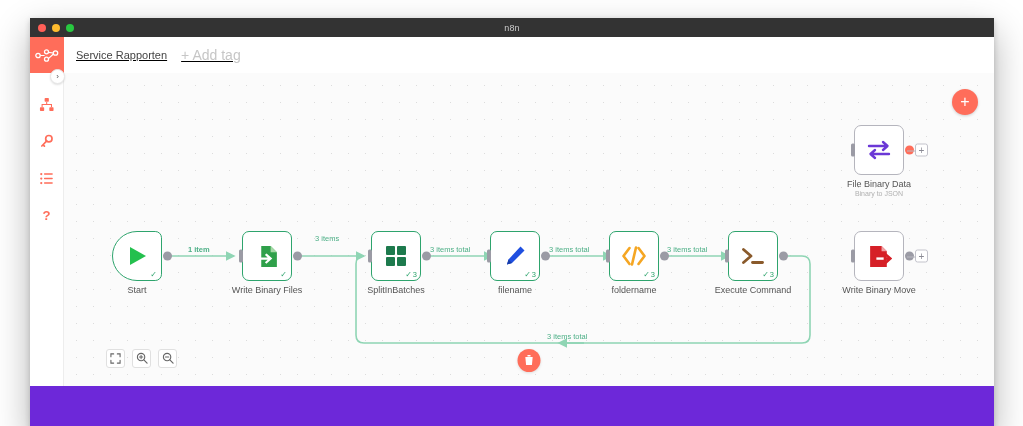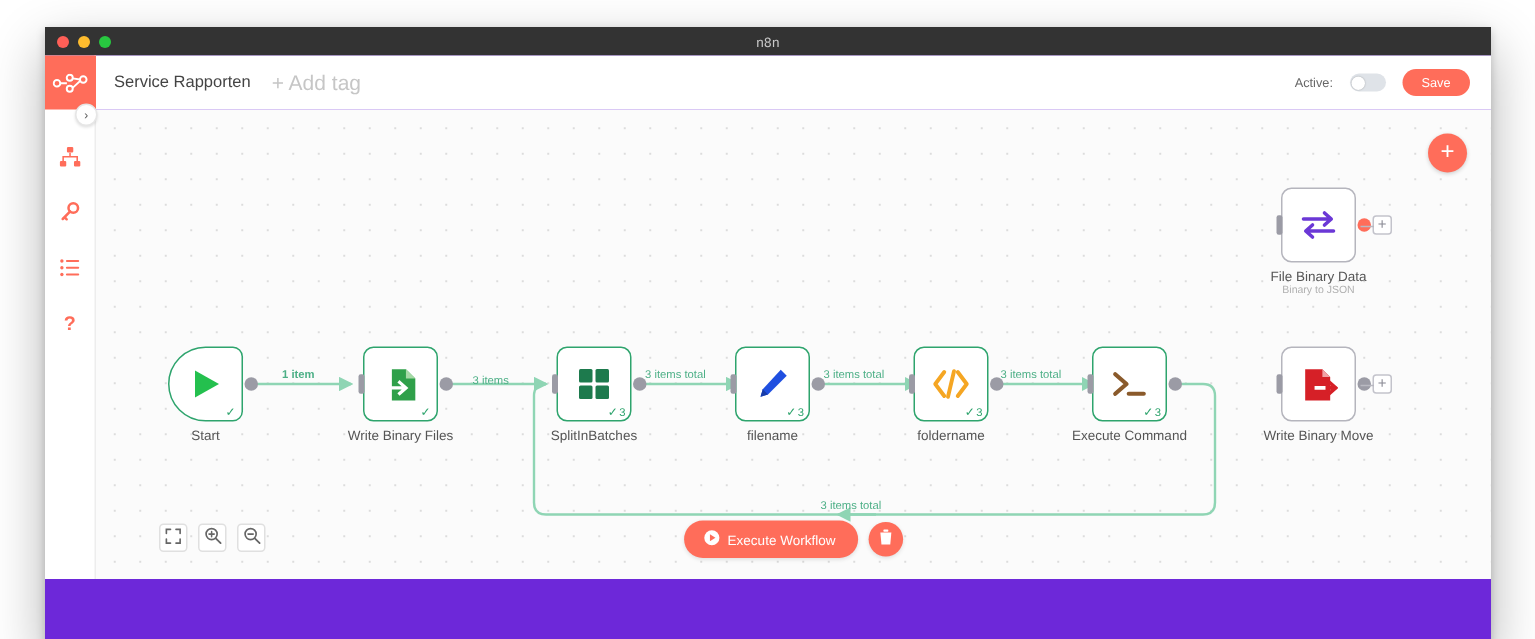--- a/index.html
+++ b/index.html
@@ -73,21 +73,21 @@
   .side-icon svg { display: block; }
 
   
   .main { flex: 1 1 auto; position: relative; }
 
   .topbar {
     height: 36px;
     background: #ffffff;
     display: flex; align-items: center;
     padding: 0 14px 0 12px;
-    position: relative; z-index: 4;
+    position: relative; z-index: 4; text-decoration: underline;
   }
   .wf-name { font-size: 11px; color: #444444; }
   .add-tag { font-size: 14px; color: #c6c6c6; margin-left: 14px; }
   .topbar-right { margin-left: auto; display: flex; align-items: center; gap: 11px; }
   .active-label { font-size: 8.5px; color: #666666; }
   .toggle {
     width: 24px; height: 12px; border-radius: 6px;
     background: #dfe3e8; position: relative;
   }
   .toggle .knob {
@@ -285,27 +285,20 @@
           </span>
         </div>
       </div>
     </div>
 
     <div class="main">
 
       <div class="topbar">
         <span class="wf-name">Service Rapporten</span>
         <span class="add-tag">+ Add tag</span>
-        <div class="topbar-right">
-          <span class="active-label">Active:</span>
-          <div class="toggle">
-            <div class="knob"></div>
-          </div>
-          <button class="save-btn">Save</button>
-        </div>
       </div>
 
       <div class="canvas">
 
         <div class="add-node-fab">+</div>
 
         <svg class="wires" viewBox="0 0 930 313" preserveAspectRatio="none">
           <defs>
             <marker id="arw" markerWidth="6" markerHeight="6" refX="5" refY="3" orient="auto">
               <path d="M0,0 L6,3 L0,6 z" fill="#8fd5b4"></path>
@@ -323,21 +316,21 @@
 
           <path d="M482,183 H547" stroke="#8fd5b4" stroke-width="1.6" fill="none" marker-end="url(#arw)"></path>
 
           <path d="M600,183 H665" stroke="#8fd5b4" stroke-width="1.6" fill="none" marker-end="url(#arw)"></path>
 
           <path d="M722,183 H738 Q746,183 746,191 V262 Q746,270 738,270 H300 Q292,270 292,262 V191 Q292,183 300,183 H300" stroke="#8fd5b4" stroke-width="1.6" fill="none"></path>
           <path d="M520,270 H495" stroke="#8fd5b4" stroke-width="1.6" fill="none" marker-end="url(#arwL)"></path>
         </svg>
 
         <div class="wire-label" style="left:124px; top:172px;font-weight:bold;">1 item</div>
-        <div class="wire-label" style="left:251px; top:176px;">3 items</div>
+        <div class="wire-label" style="left:251px; top:161px;">3 items</div>
         <div class="wire-label" style="left:366px; top:172px;">3 items total</div>
         <div class="wire-label" style="left:485px; top:172px;">3 items total</div>
         <div class="wire-label" style="left:603px; top:172px;">3 items total</div>
         <div class="wire-label" style="left:483px; top:259px;">3 items total</div>
 
         <div class="node start ok" style="left:48px; top:158px;">
           <div class="node-box">
             <span class="node-icon">
               <svg width="24" height="24" viewBox="0 0 24 24">
                   <path d="M5 3 L21 12 L5 21 Z" fill="#24c04e"></path>
@@ -501,29 +494,20 @@
               <svg width="12" height="12" viewBox="0 0 13 13">
                 <circle cx="5.5" cy="5.5" r="4" fill="none" stroke="#666" stroke-width="1.2"></circle>
                 <path d="M8.5 8.5 L12 12" stroke="#666" stroke-width="1.3" stroke-linecap="round"></path>
                 <path d="M3.6 5.5 H7.4" stroke="#666" stroke-width="1.1" stroke-linecap="round"></path>
               </svg>
             </span>
           </div>
         </div>
 
         <div class="exec-bar">
-          <button class="exec-btn">
-            <span>
-              <svg width="11" height="11" viewBox="0 0 12 12">
-                <circle cx="6" cy="6" r="5.5" fill="#ffffff"></circle>
-                <path d="M4.6 3.4 L8.6 6 L4.6 8.6 Z" fill="#ff6d5a"></path>
-              </svg>
-            </span>
-            <span>Execute Workflow</span>
-          </button>
           <div class="trash-btn">
             <span>
               <svg width="11" height="12" viewBox="0 0 12 13">
                 <path d="M2 3.2 H10 L9.2 12 H2.8 Z" fill="#ffffff"></path>
                 <rect x="4.2" y="1" width="3.6" height="1.6" rx="0.5" fill="#ffffff"></rect>
               </svg>
             </span>
           </div>
         </div>
 

